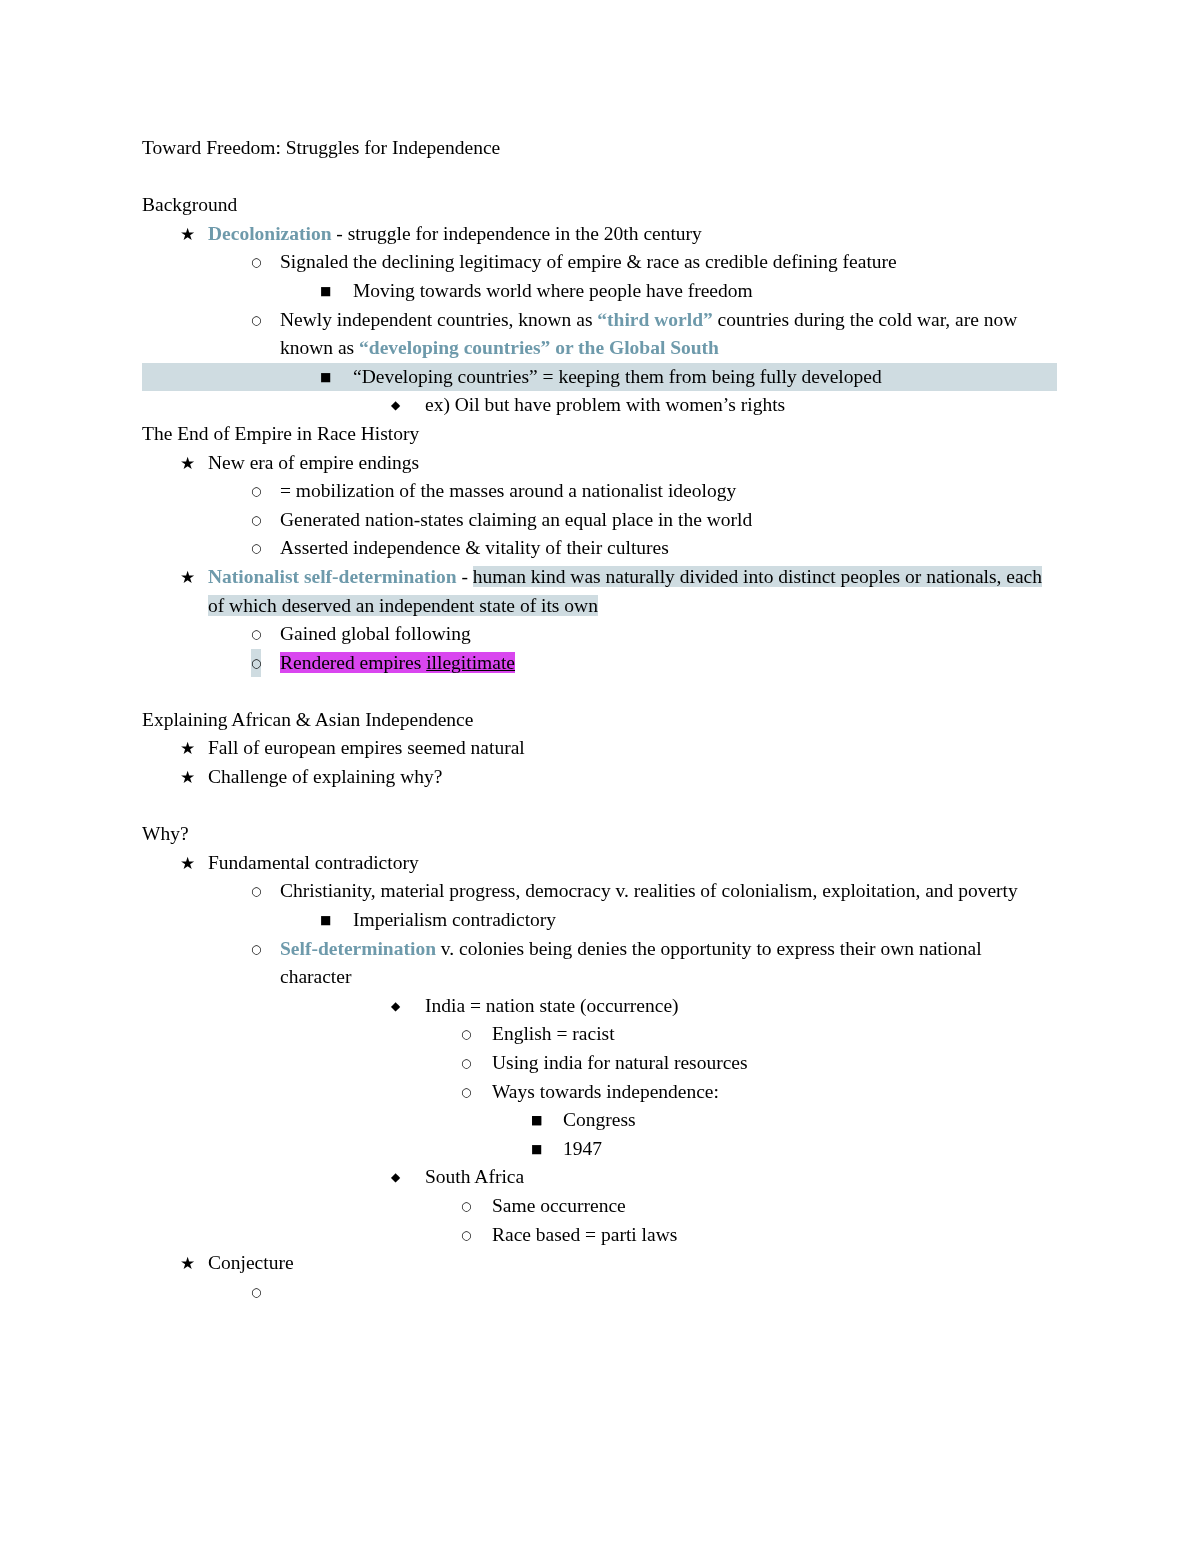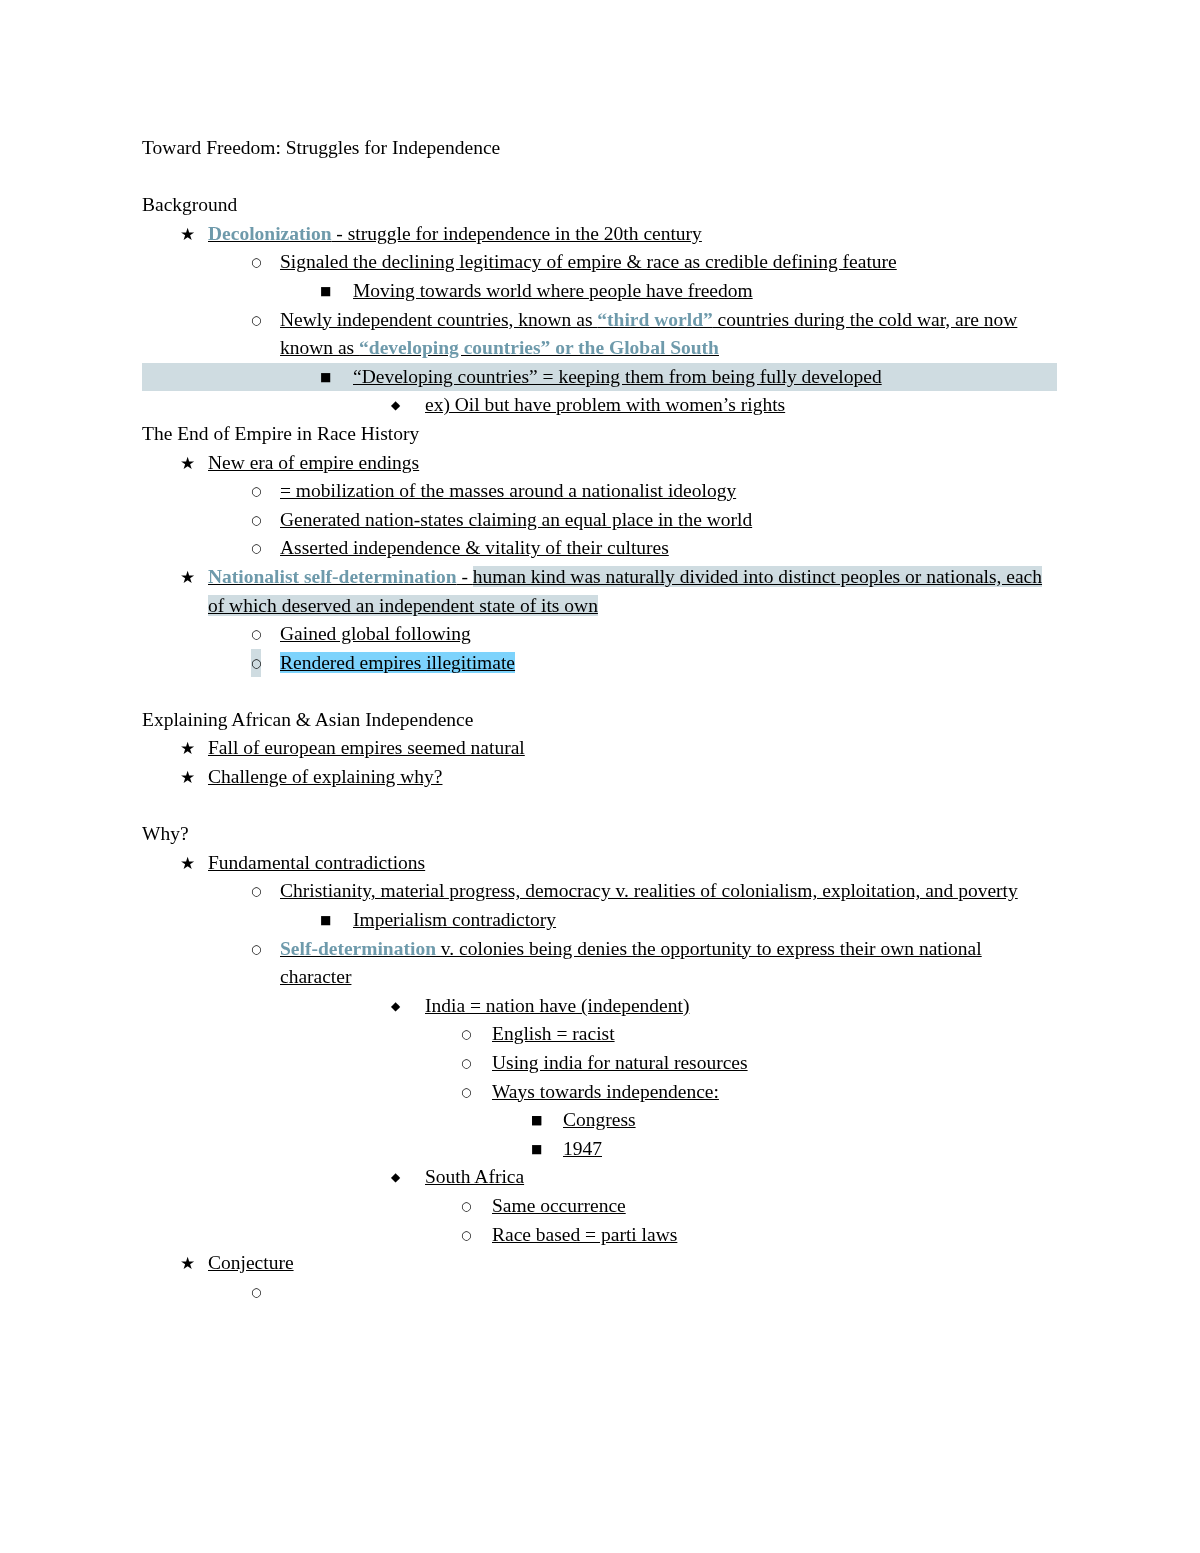--- a/index.html
+++ b/index.html
@@ -45,21 +45,20 @@
   .bullet-item {
     position: relative;
   }
   .bullet-item > .bullet {
     position: absolute;
     display: block;
     text-align: left;
   }
   .bullet-item > .btext {
     display: block;
-    text-decoration: underline;
   }
 
   
   .lvl1 { padding-left: 66px; }   
   .lvl1 > .bullet { left: 38px; }
   .lvl2 { padding-left: 138px; }  
   .lvl2 > .bullet { left: 109px; }
   .lvl3 { padding-left: 211px; }  
   .lvl3 > .bullet { left: 178px; }
   .lvl4 { padding-left: 283px; }  
@@ -78,21 +77,21 @@
   .b-circle { font-size: 12px; }
   .b-square { font-size: 12px; }
   .b-diamond{ font-size: 12px; }
 
   
   .teal {
     color: #6e9aab;
     font-weight: bold;
   }
   .hl {
-    background-color: #7dd3fc;
+    background-color: #d946ef;
   }
   .ul {
     text-decoration: underline;
   }
   .hlblock {
     background-color: #cfdce1;
     display: inline;
     box-decoration-break: clone;
     -webkit-box-decoration-break: clone;
   }
@@ -195,41 +194,41 @@
       <span class="bullet b-star">★</span>
       <span class="btext">Challenge of explaining why?</span>
     </div>
 
     <div class="line blank">&nbsp;</div>
 
     <div class="line lvl0">Why?</div>
 
     <div class="line bullet-item lvl1">
       <span class="bullet b-star">★</span>
-      <span class="btext">Fundamental contradictions</span>
+      <span class="btext">Fundamental contradictory</span>
     </div>
 
     <div class="line bullet-item lvl2">
       <span class="bullet b-circle">○</span>
       <span class="btext">Christianity, material progress, democracy v. realities of colonialism, exploitation, and poverty</span>
     </div>
 
     <div class="line bullet-item lvl3">
       <span class="bullet b-square">■</span>
       <span class="btext">Imperialism contradictory</span>
     </div>
 
     <div class="line bullet-item lvl2">
       <span class="bullet b-circle">○</span>
       <span class="btext"><span class="teal">Self-determination</span><span> v. colonies being denies the opportunity to express their own national character</span></span>
     </div>
 
     <div class="line bullet-item lvl4">
       <span class="bullet b-diamond">◆</span>
-      <span class="btext">India = nation have (independent)</span>
+      <span class="btext">India = nation state (occurrence)</span>
     </div>
 
     <div class="line bullet-item lvl5">
       <span class="bullet b-circle">○</span>
       <span class="btext">English = racist</span>
     </div>
 
     <div class="line bullet-item lvl5">
       <span class="bullet b-circle">○</span>
       <span class="btext">Using india for natural resources</span>

